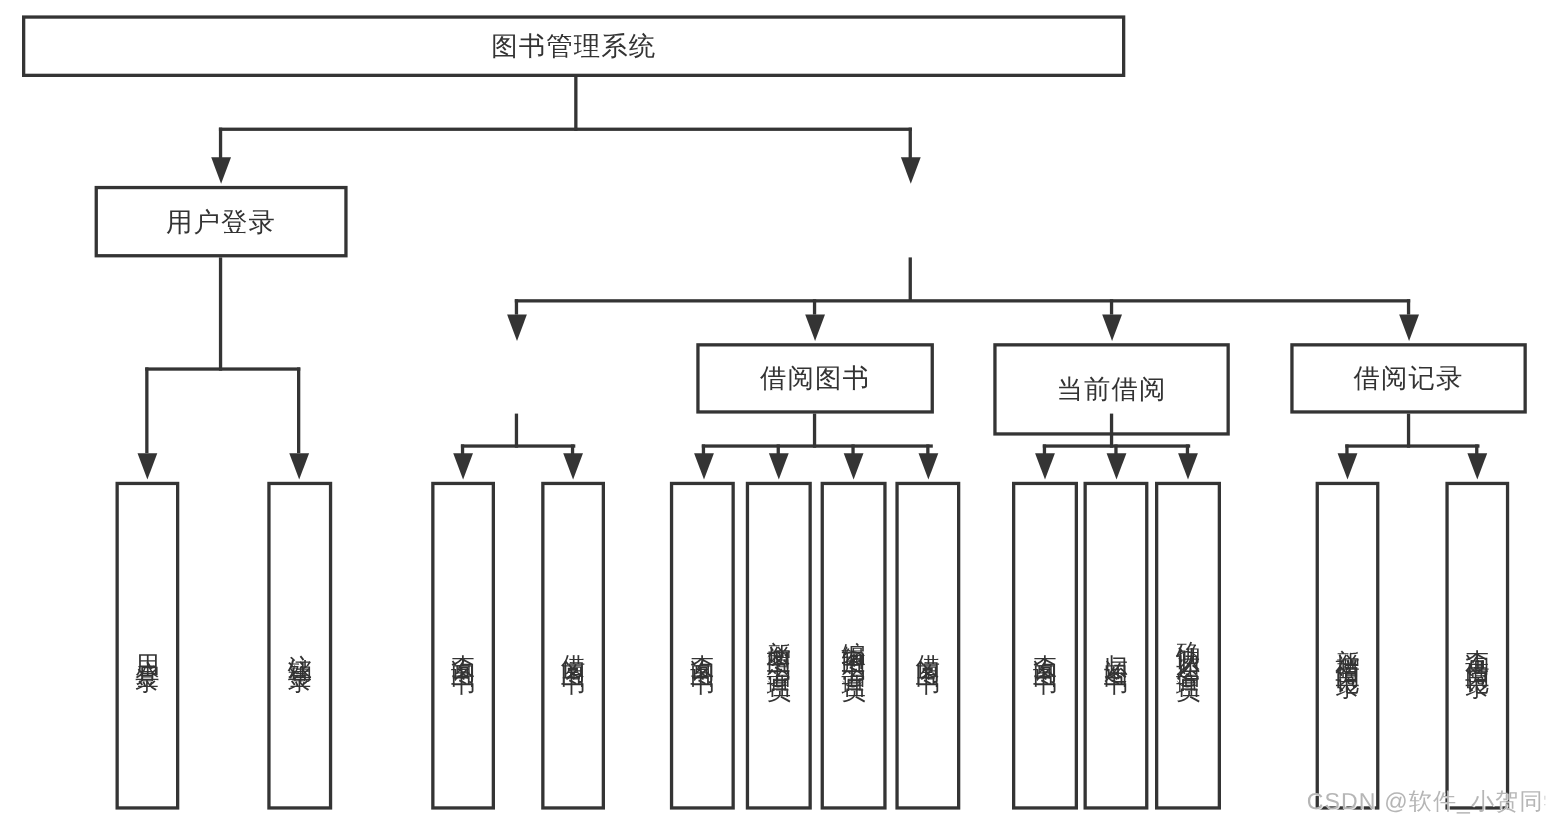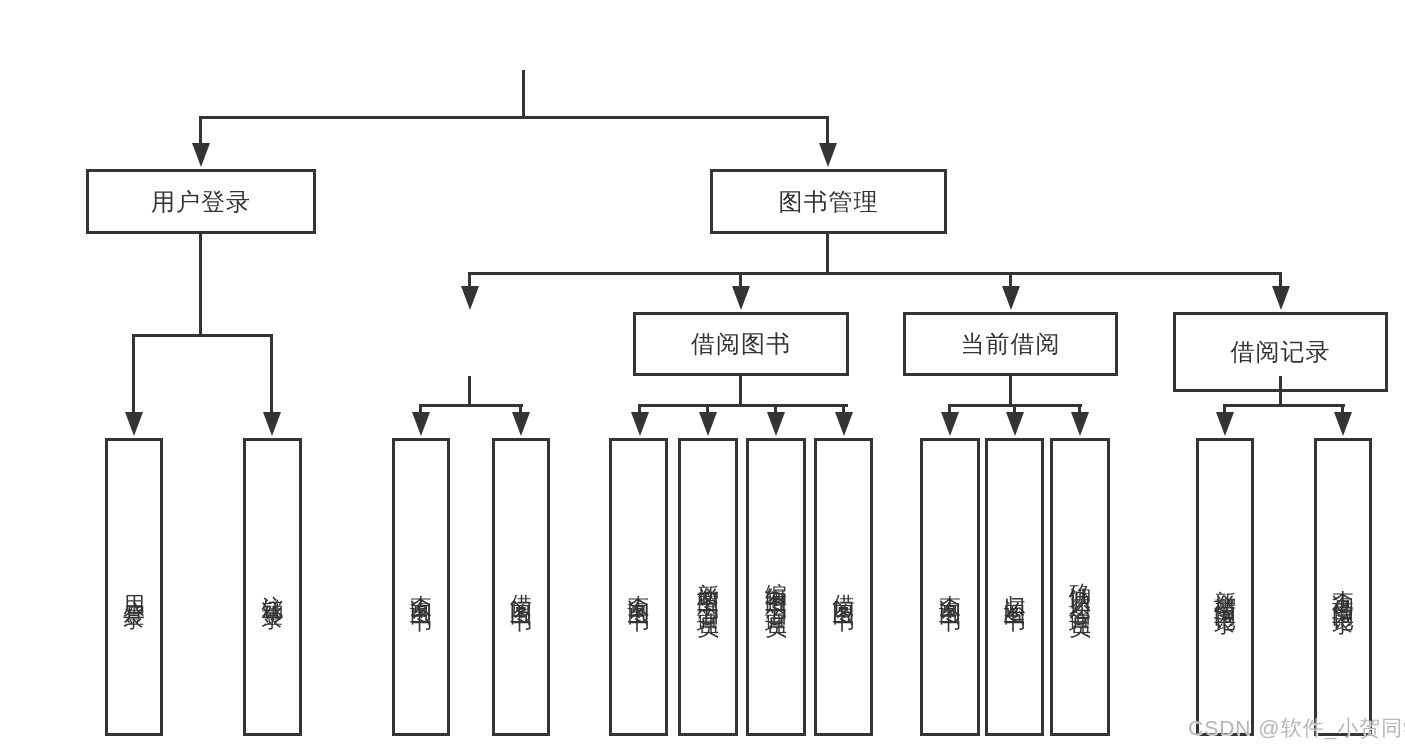--- a/index.html
+++ b/index.html
@@ -52,33 +52,33 @@
     z-index: 5;
     text-shadow: 1px 1px 0 rgba(255,255,255,0.85);
     white-space: nowrap;
   }
 </style>
 </head>
 <body>
 
 <div class="stage">
 
+  <div class="box" style="left:20px; top:14px; width:1003px; height:56px;">
+    <span class="lbl">图书管理系统</span>
+  </div>
 
   <div class="ln" style="left:522px; top:70px; width:3px; height:49px;"></div>
   <div class="ln" style="left:199px; top:116px; width:630px; height:3px;"></div>
   <div class="ln" style="left:199px; top:116px; width:3px; height:28px;"></div>
   <div class="ah" style="left:192px; top:143px;"></div>
   <div class="ln" style="left:826px; top:116px; width:3px; height:28px;"></div>
   <div class="ah" style="left:819px; top:143px;"></div>
 
   <div class="box" style="left:86px; top:169px; width:230px; height:65px;">
     <span class="lbl">用户登录</span>
-  </div>
-  <div class="box" style="left:710px; top:169px; width:237px; height:65px;">
-    <span class="lbl">图书管理</span>
   </div>
 
   <div class="ln" style="left:199px; top:234px; width:3px; height:103px;"></div>
   <div class="ln" style="left:132px; top:334px; width:141px; height:3px;"></div>
   <div class="ln" style="left:132px; top:334px; width:3px; height:78px;"></div>
   <div class="ah" style="left:125px; top:412px;"></div>
   <div class="ln" style="left:270px; top:334px; width:3px; height:78px;"></div>
   <div class="ah" style="left:263px; top:412px;"></div>
 
   <div class="ln" style="left:826px; top:234px; width:3px; height:40px;"></div>
@@ -88,24 +88,24 @@
   <div class="ln" style="left:739px; top:272px; width:3px; height:14px;"></div>
   <div class="ah" style="left:732px; top:286px;"></div>
   <div class="ln" style="left:1009px; top:272px; width:3px; height:14px;"></div>
   <div class="ah" style="left:1002px; top:286px;"></div>
   <div class="ln" style="left:1279px; top:272px; width:3px; height:14px;"></div>
   <div class="ah" style="left:1272px; top:286px;"></div>
 
   <div class="box" style="left:633px; top:312px; width:216px; height:64px;">
     <span class="lbl">借阅图书</span>
   </div>
-  <div class="box" style="left:903px; top:312px; width:215px; height:64px;">
+  <div class="box" style="left:903px; top:312px; width:215px; height:84px;">
     <span class="lbl">当前借阅</span>
   </div>
-  <div class="box" style="left:1173px; top:312px; width:215px; height:80px;">
+  <div class="box" style="left:1173px; top:312px; width:215px; height:64px;">
     <span class="lbl">借阅记录</span>
   </div>
 
   <div class="ln" style="left:468px; top:376px; width:3px; height:31px;"></div>
   <div class="ln" style="left:419px; top:404px; width:104px; height:3px;"></div>
   <div class="ln" style="left:419px; top:404px; width:3px; height:9px;"></div>
   <div class="ah" style="left:412px; top:412px;"></div>
   <div class="ln" style="left:519px; top:404px; width:3px; height:9px;"></div>
   <div class="ah" style="left:512px; top:412px;"></div>
 

